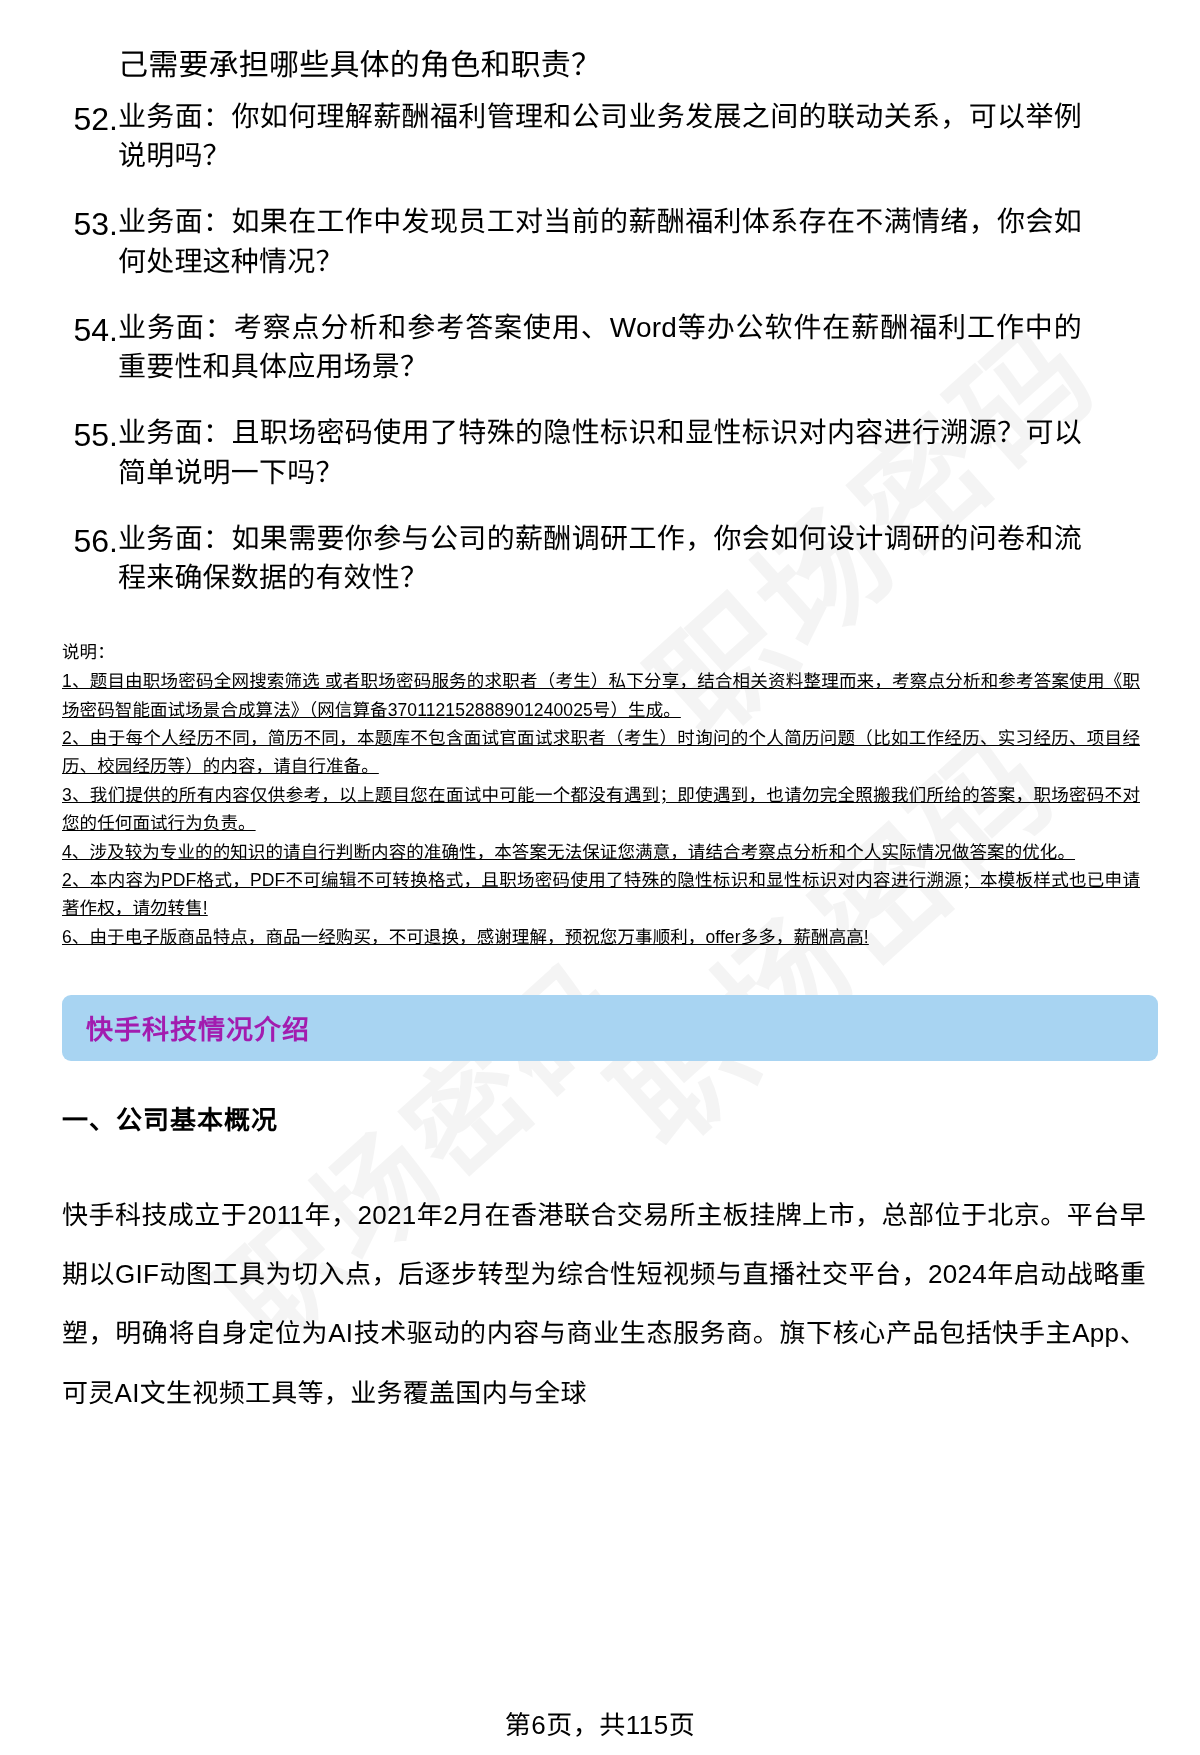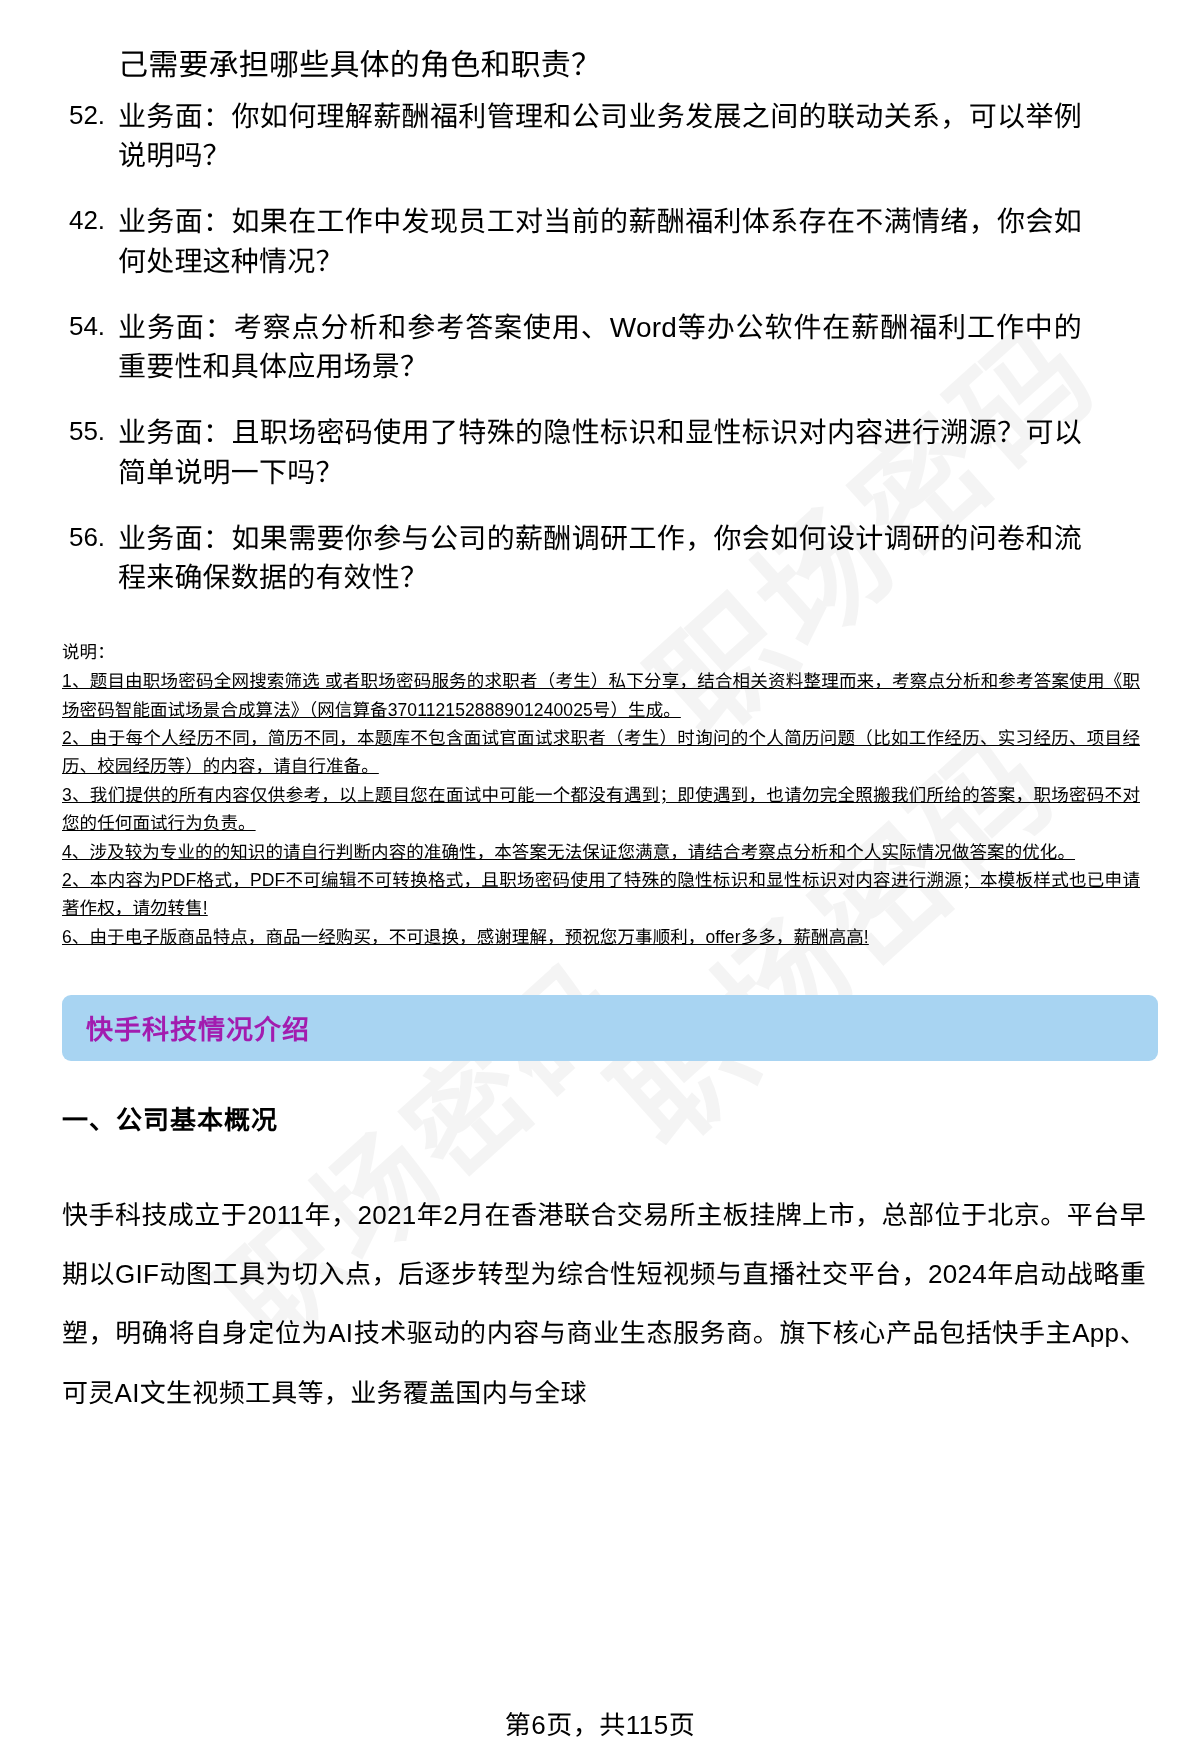--- a/index.html
+++ b/index.html
@@ -57,23 +57,23 @@
     padding-left: 68px;
     margin: 0 0 10px 0;
   }
   .q-item {
     display: flex;
     align-items: flex-start;
     margin: 0 0 26px 0;
   }
   .q-num {
     flex: 0 0 68px;
-    font-size: 26px;
+    font-size: 32px;
     line-height: 1.42;
-    text-align: center;
+    text-align: right;
     padding-left: 6px;
     box-sizing: border-box;
   }
   .q-text {
     flex: 1 1 auto;
     font-size: 28px;
     line-height: 1.42;
     letter-spacing: 0.2px;
     text-align: justify;
   }
@@ -160,21 +160,21 @@
   <div id="questions">
 
     <p class="q-cont">己需要承担哪些具体的角色和职责？</p>
 
     <div class="q-item">
       <div class="q-num">52.</div>
       <div class="q-text">业务面：你如何理解薪酬福利管理和公司业务发展之间的联动关系，可以举例说明吗？</div>
     </div>
 
     <div class="q-item">
-      <div class="q-num">42.</div>
+      <div class="q-num">53.</div>
       <div class="q-text">业务面：如果在工作中发现员工对当前的薪酬福利体系存在不满情绪，你会如何处理这种情况？</div>
     </div>
 
     <div class="q-item">
       <div class="q-num">54.</div>
       <div class="q-text">业务面：考察点分析和参考答案使用、Word等办公软件在薪酬福利工作中的重要性和具体应用场景？</div>
     </div>
 
     <div class="q-item">
       <div class="q-num">55.</div>

